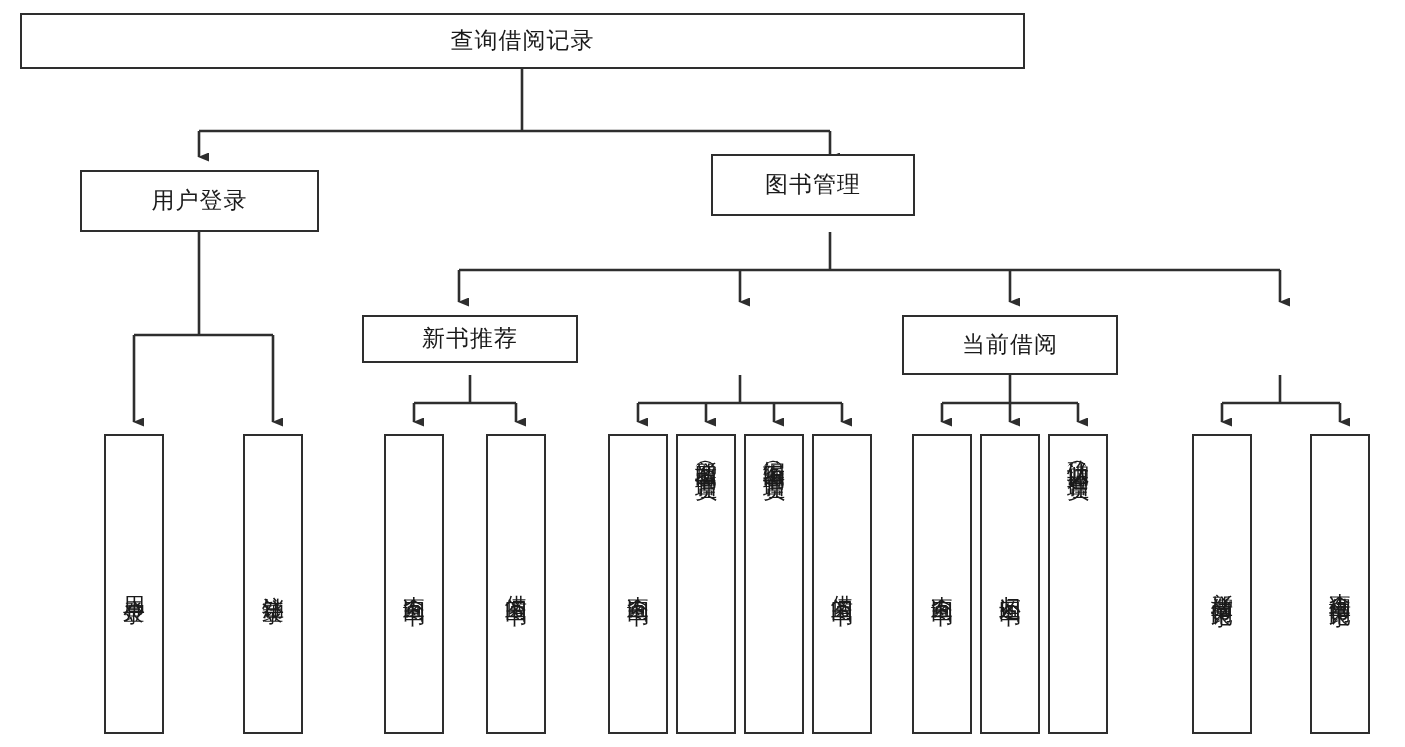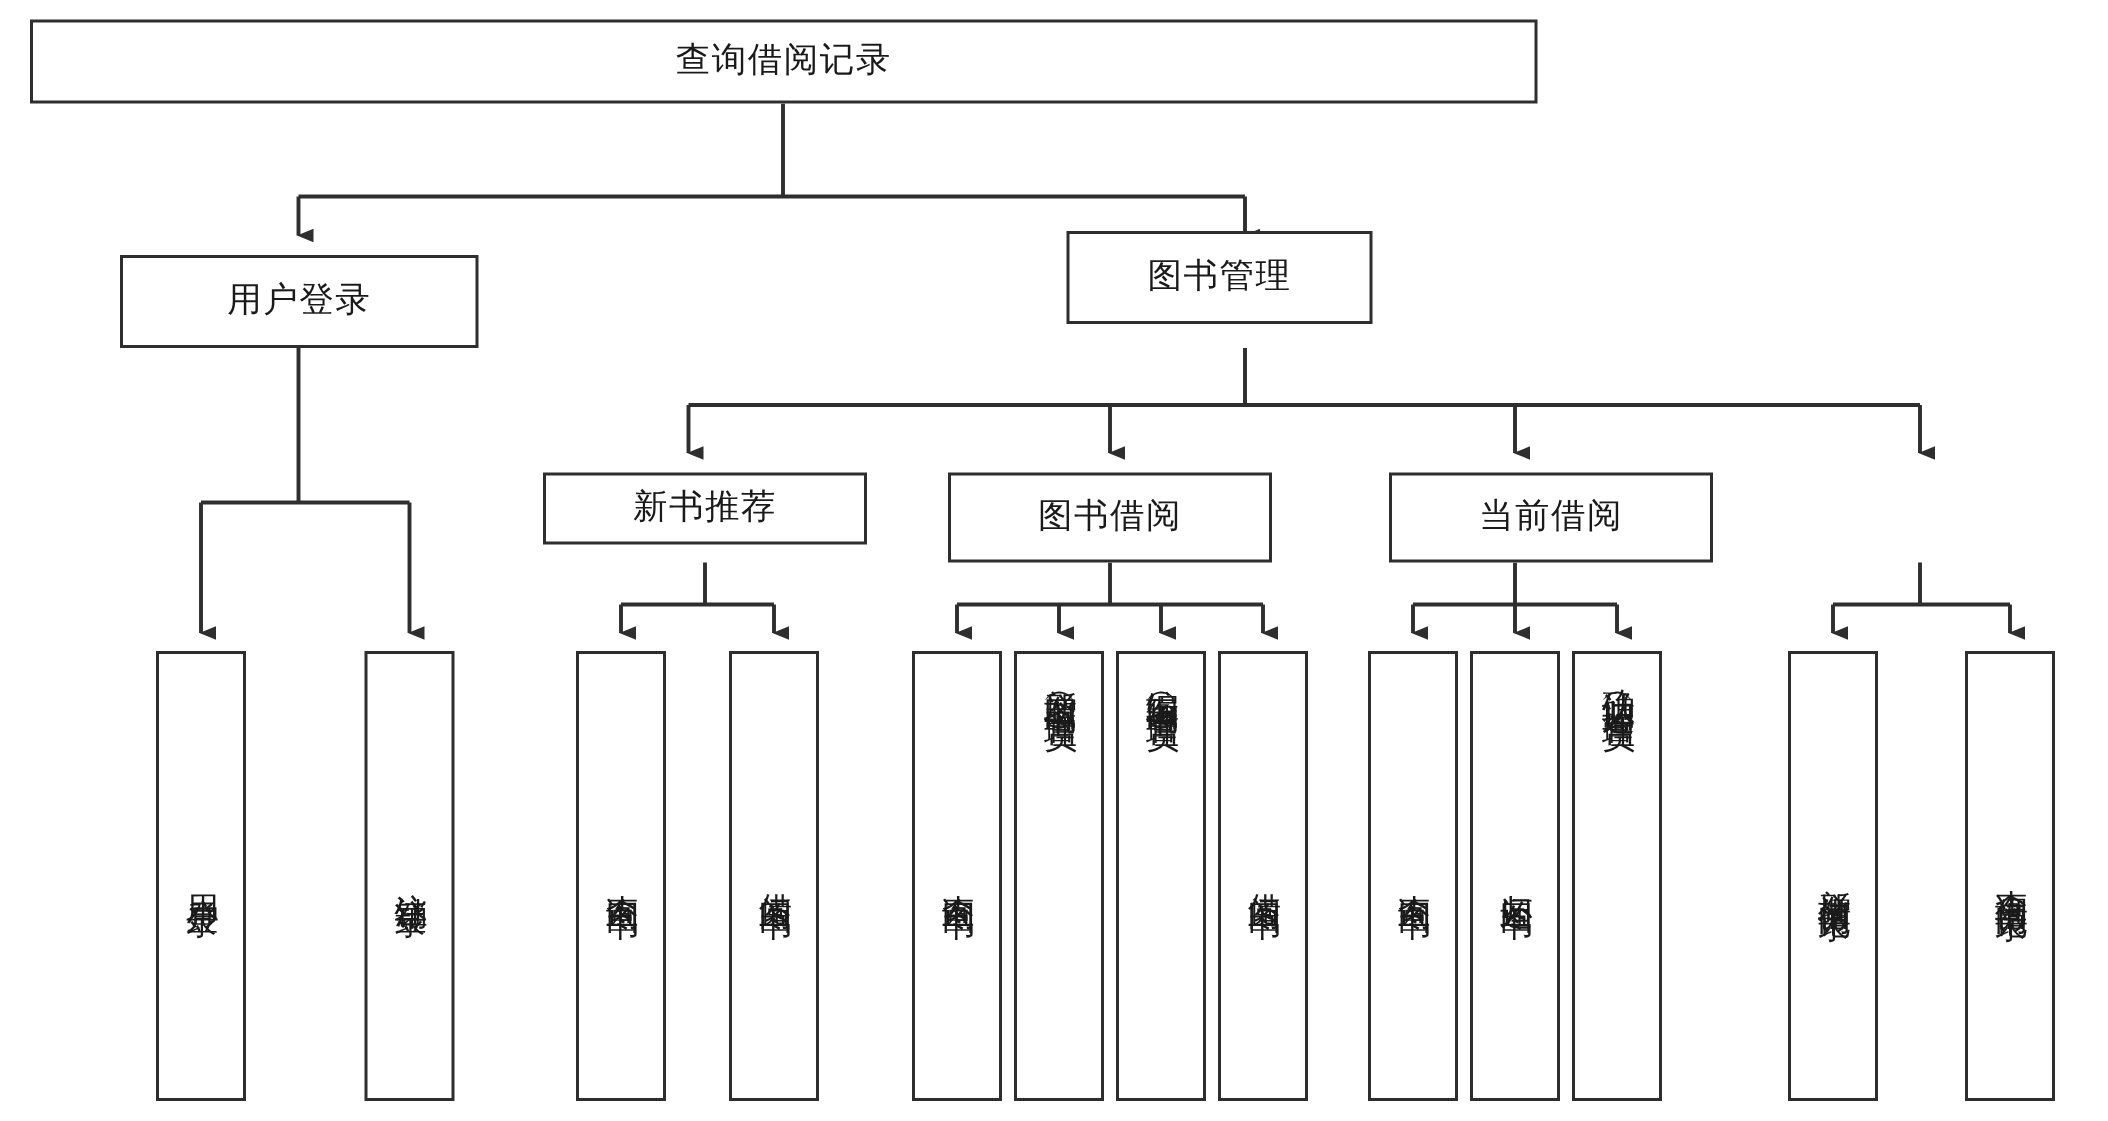--- a/index.html
+++ b/index.html
@@ -141,25 +141,22 @@
   </div>
 
   <div class="node h" style="left:711px; top:154px; width:204px; height:62px;">
     <span class="node-label">图书管理</span>
   </div>
 
   <div class="node h" style="left:362px; top:315px; width:216px; height:48px;">
     <span class="node-label">新书推荐</span>
   </div>
 
-  <div class="node h" style="left:632px; top:315px; width:216px; height:60px;">
-    <span class="node-label">图书借阅</span>
-  </div>
-
-  <div class="node h" style="left:902px; top:315px; width:216px; height:60px;margin-left:24px;">
+
+  <div class="node h" style="left:902px; top:315px; width:216px; height:60px;">
     <span class="node-label">当前借阅</span>
   </div>
 
 
   <div class="node v center" style="left:104px; top:434px; width:60px; height:300px;">
     <span class="node-label">用户登录</span>
   </div>
 
   <div class="node v center" style="left:243px; top:434px; width:60px; height:300px;">
     <span class="node-label">注销登录</span>

